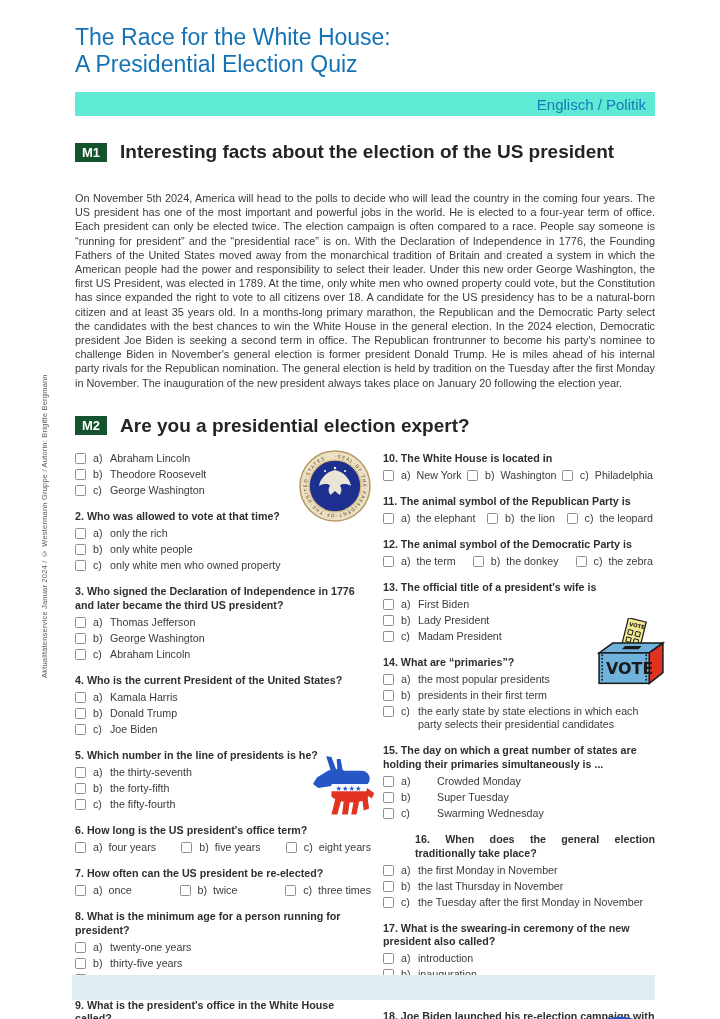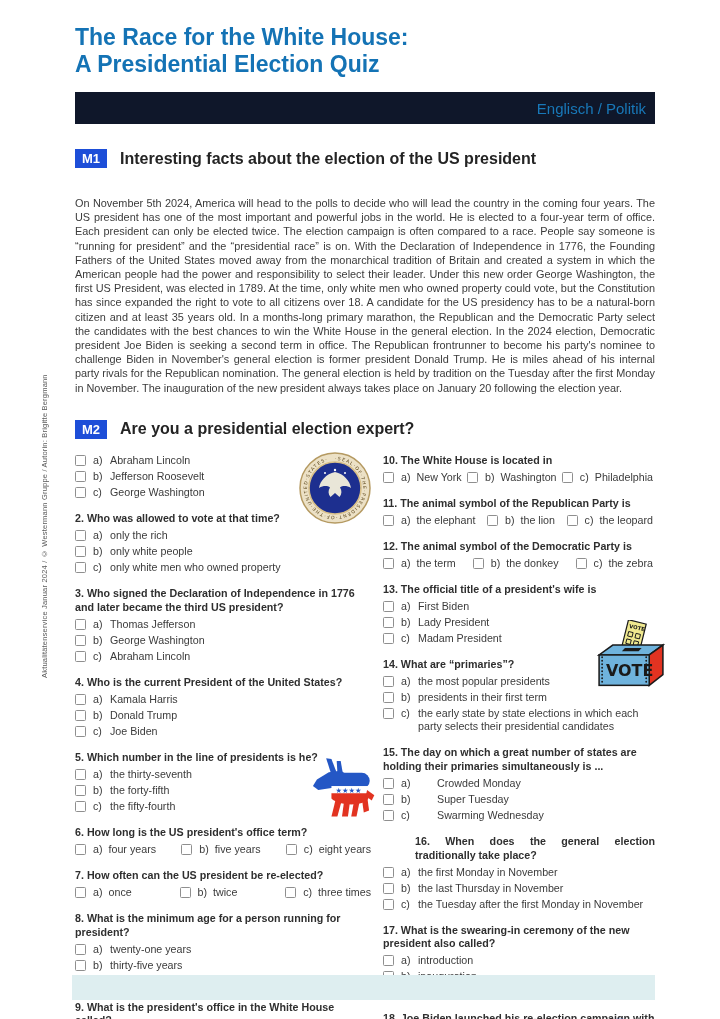--- a/index.html
+++ b/index.html
@@ -1,26 +1,26 @@
 <!DOCTYPE html>
 <html lang="en"><head>
 <meta charset="utf-8">
 <style>
   html,body{margin:0;padding:0;background:#888;}
   .page{position:relative;width:720px;height:1019px;background:#ffffff;
         font-family:"Liberation Sans",sans-serif;overflow:hidden;margin:0 auto;}
   .content{position:absolute;left:75px;top:0;width:580px;}
 
-  .page-title{color:#1473b5;font-size:23px;font-weight:bold;line-height:27px;margin-top:24px;}
-  .subject-bar{margin-top:14px;background:#0f172a;height:32px;display:flex;align-items:center;
+  .page-title{color:#1473b5;font-size:23px;font-weight:normal;line-height:27px;margin-top:24px;}
+  .subject-bar{margin-top:14px;background:#5eead4;height:24px;display:flex;align-items:center;
                justify-content:flex-end;padding-right:9px;font-size:15px;color:#1878b8;box-sizing:border-box;}
 
   .m-row{display:flex;align-items:center;gap:13px;margin-top:25px;}
-  .m-badge{background:#1d4ed8;color:#fff;font-weight:bold;font-size:13px;padding:2px 7px;}
-  .m-title{font-weight:bold;font-size:16px;color:#242424;}
+  .m-badge{background:#14532d;color:#fff;font-weight:bold;font-size:13px;padding:2px 7px;}
+  .m-title{font-weight:bold;font-size:19px;color:#242424;}
 
   .intro{margin-top:28px;font-size:10.9px;line-height:14.2px;color:#3b3b3b;text-align:justify;}
 
   .quiz{display:flex;gap:10px;margin-top:15px;align-items:flex-start;}
   .col-left{width:298px;flex:0 0 auto;}
   .col-right{width:272px;flex:0 0 auto;}
 
   .question{position:relative;margin-bottom:13px;}
   .q-title{font-weight:bold;font-size:10.7px;color:#2f2f2f;line-height:13.6px;margin-bottom:3.5px;}
   .q-title.justify{text-align:justify;margin-left:32px;}
@@ -81,21 +81,21 @@
           <div class="question">
             <div class="opts-stacked">
               <label class="opt">
                 <span class="cb"></span>
                 <span class="key">a)</span>
                 <span class="lbl">Abraham Lincoln</span>
               </label>
               <label class="opt">
                 <span class="cb"></span>
                 <span class="key">b)</span>
-                <span class="lbl">Jefferson Roosevelt</span>
+                <span class="lbl">Theodore Roosevelt</span>
               </label>
               <label class="opt">
                 <span class="cb"></span>
                 <span class="key">c)</span>
                 <span class="lbl">George Washington</span>
               </label>
             </div>
             <span class="qimg img-presidential-seal">
     <svg viewBox="0 0 72 72" xmlns="http://www.w3.org/2000/svg">
       <circle cx="36" cy="36" r="35" fill="#ece1c6" stroke="#b59a62" stroke-width="1.5"></circle>

